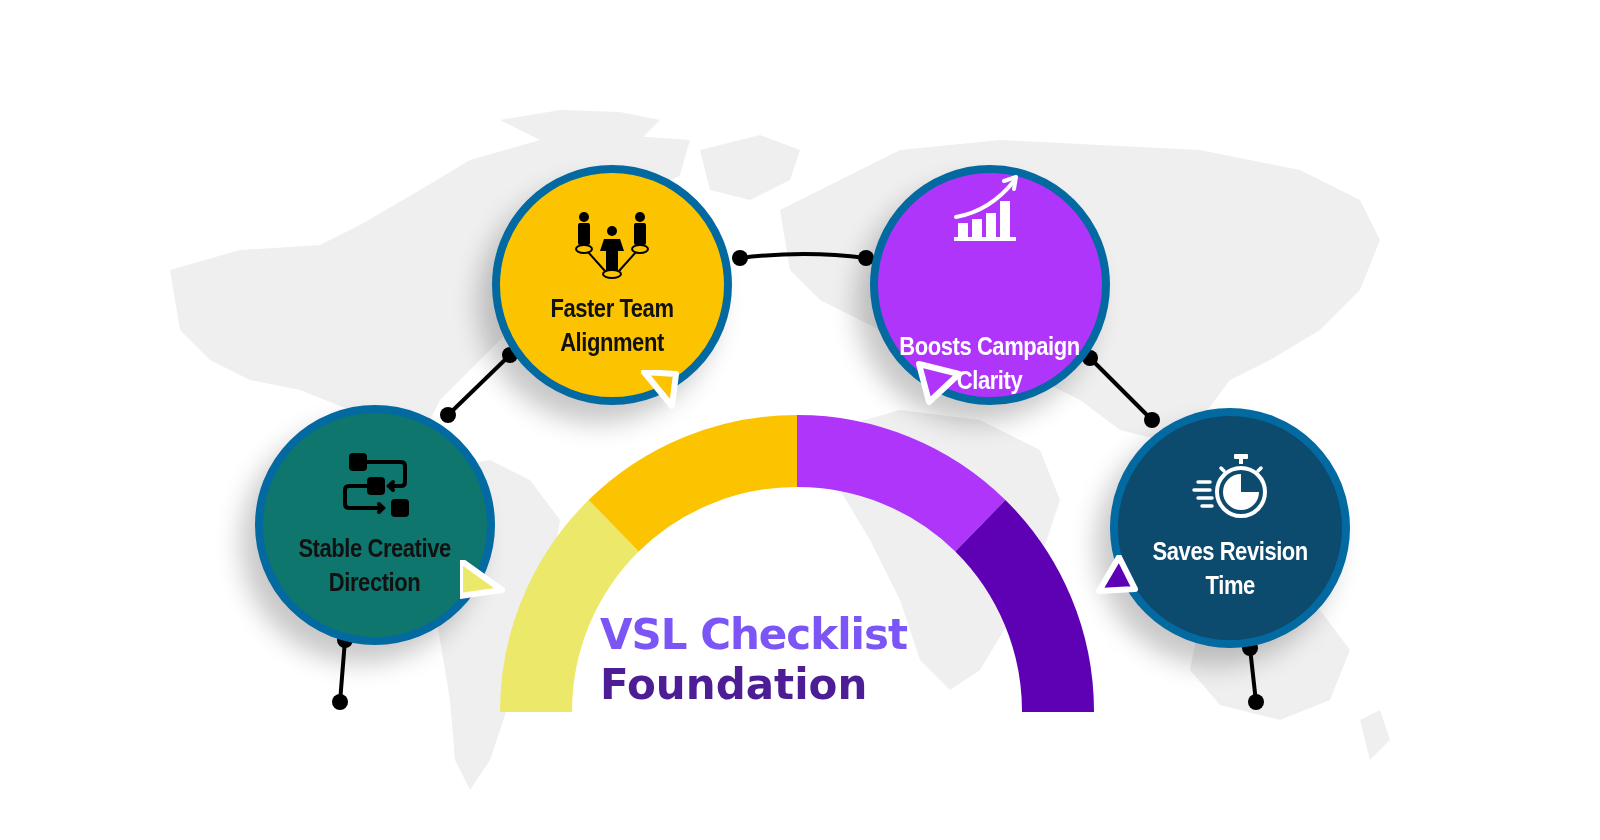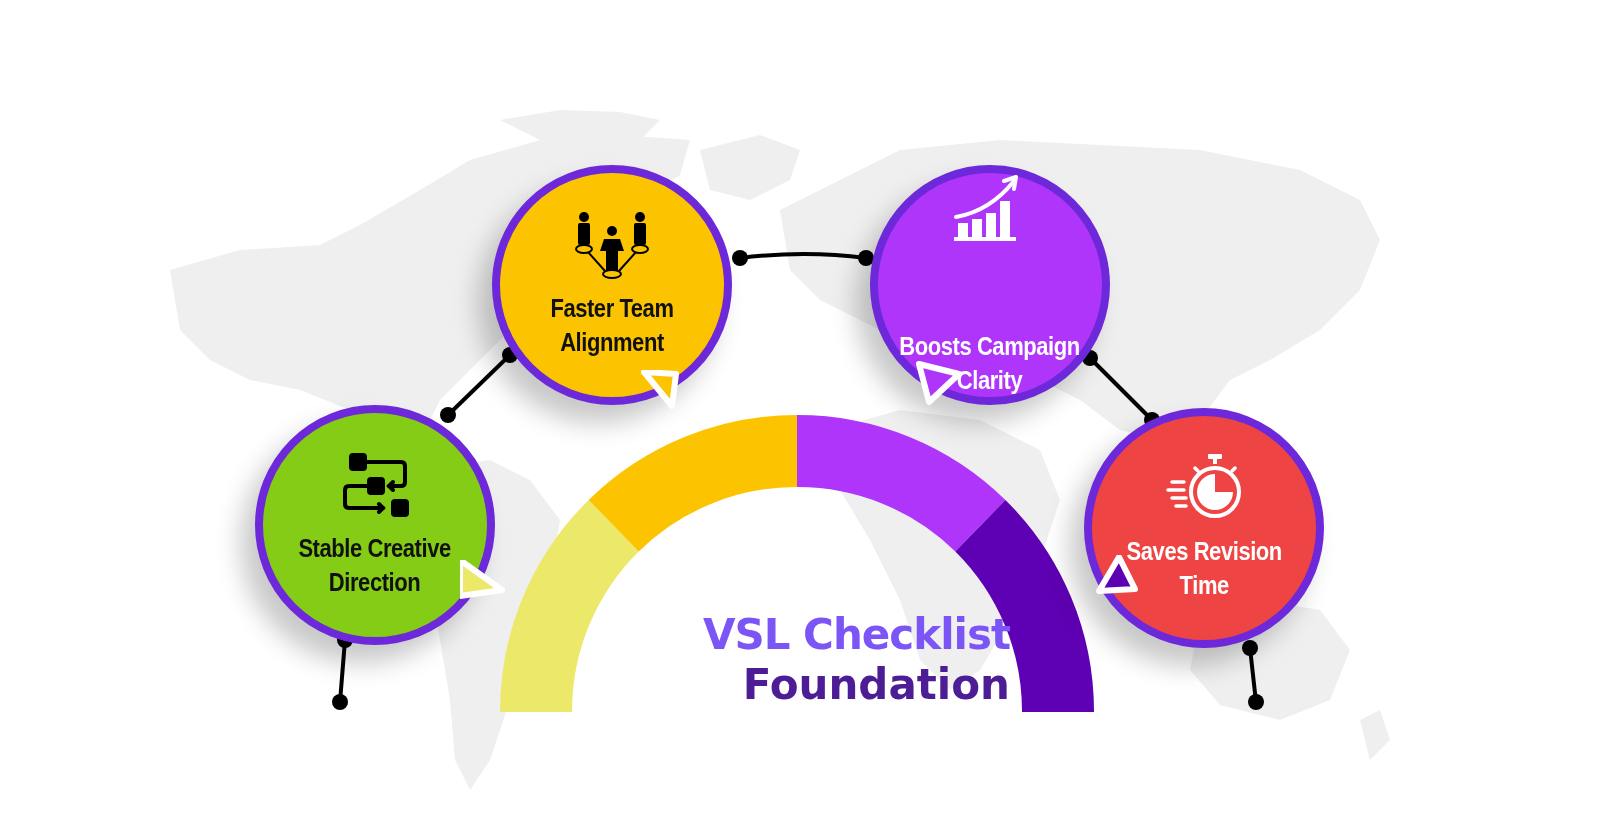--- a/index.html
+++ b/index.html
@@ -1,24 +1,24 @@
 <!DOCTYPE html>
 <html><head>
 <meta charset="utf-8">
 <style>
   html, body { margin:0; padding:0; }
   body { width:1600px; height:840px; background:#ffffff; position:relative; overflow:hidden; font-family:"Liberation Sans", sans-serif; }
   .map { position:absolute; left:0; top:0; width:1600px; height:840px; }
   .connectors { position:absolute; left:0; top:0; width:1600px; height:840px; }
   .gauge { position:absolute; left:0; top:0; width:1600px; height:840px; }
-  .bubble { position:absolute; width:240px; height:240px; border-radius:50%; box-sizing:border-box; border:8px solid #6d28d9;
+  .bubble { position:absolute; width:240px; height:240px; border-radius:50%; box-sizing:border-box; border:8px solid #0369a1;
             box-shadow: -14px 18px 26px rgba(0,0,0,0.22); display:flex; flex-direction:column; align-items:center; justify-content:center; }
   .b-title { font-family:"Liberation Sans", sans-serif; font-weight:bold; font-size:25px; line-height:34px; text-align:center; letter-spacing:-0.5px; transform:scaleX(0.88); white-space:nowrap; }
   .icon { width:80px; height:70px; margin-bottom:10px; }
-  .center-title { position:absolute; left:600px; width:410px; text-align:right; font-family:"DejaVu Sans", sans-serif; font-weight:bold; }
+  .center-title { position:absolute; left:600px; width:410px; text-align:left; font-family:"DejaVu Sans", sans-serif; font-weight:bold; }
   .t1 { top:610px; font-size:42px; color:#7b55f5; letter-spacing:-1px; }
   .t2 { top:660px; font-size:42px; color:#4c1d95; letter-spacing:0px; }
 </style>
 </head>
 <body>
 
 <svg class="map" viewBox="0 0 1600 840">
   <g fill="#efefef">
 
     <path d="M170 270 L240 250 L320 245 L360 225 L420 190 L470 160 L540 140 L620 135 L690 140 L680 175 L640 200 L600 230 L560 270 L520 320 L480 360 L440 400 L420 440 L390 430 L350 410 L300 390 L250 380 L210 360 L180 330 Z"></path>
@@ -60,21 +60,21 @@
       <circle cx="866" cy="258" r="8"></circle>
     <circle cx="1090" cy="358" r="8"></circle>
       <circle cx="1152" cy="420" r="8"></circle>
     <circle cx="345" cy="640" r="8"></circle>
       <circle cx="340" cy="702" r="8"></circle>
     <circle cx="1250" cy="648" r="8"></circle>
       <circle cx="1256" cy="702" r="8"></circle>
   </g>
 </svg>
 
-<div class="bubble" style="left:255px;top:405px;background:#84cc16;">
+<div class="bubble" style="left:255px;top:405px;background:#0f766e;">
   <svg class="icon" viewBox="0 0 80 70">
     <g fill="#000">
         <rect x="14" y="2" width="18" height="18" rx="4"></rect>
         <rect x="32" y="26" width="18" height="18" rx="4"></rect>
         <rect x="56" y="48" width="18" height="18" rx="4"></rect>
       </g>
     <g stroke="#000" stroke-width="4" fill="none" stroke-linecap="round">
       <path d="M32 11 H66 Q70 11 70 15 V31 Q70 35 66 35 H54"></path>
       <path d="M58 31 L54 35 L58 39"></path>
       <path d="M32 35 H14 Q10 35 10 39 V53 Q10 57 14 57 H48"></path>
@@ -131,21 +131,21 @@
   </svg>
   <div class="b-title" style="color:#fff;">
     <div>Boosts Campaign</div>
     <div>Clarity</div>
   </div>
 </div>
 <svg style="position:absolute;left:915px;top:360px;" width="60" height="50">
   <path d="M4 4 L44 14 L14 42 Z" fill="#b035fb" stroke="#fff" stroke-width="6" stroke-linejoin="round"></path>
 </svg>
 
-<div class="bubble" style="left:1084px;top:408px;background:#ef4444;">
+<div class="bubble" style="left:1110px;top:408px;background:#0c4a6e;">
   <svg class="icon" viewBox="0 0 80 70">
     <g fill="#fff">
         <rect x="44" y="0" width="14" height="5" rx="1"></rect>
         <rect x="49" y="4" width="4" height="6"></rect>
       </g>
     <circle cx="51" cy="38" r="24" stroke="#fff" stroke-width="4" fill="none"></circle>
     <path d="M51 20 A18 18 0 1 0 69 38 L51 38 Z" fill="#fff"></path>
     <g stroke="#fff" stroke-width="3.5" stroke-linecap="round">
       <line x1="8" y1="28" x2="20" y2="28"></line>
         <line x1="4" y1="36" x2="20" y2="36"></line>

